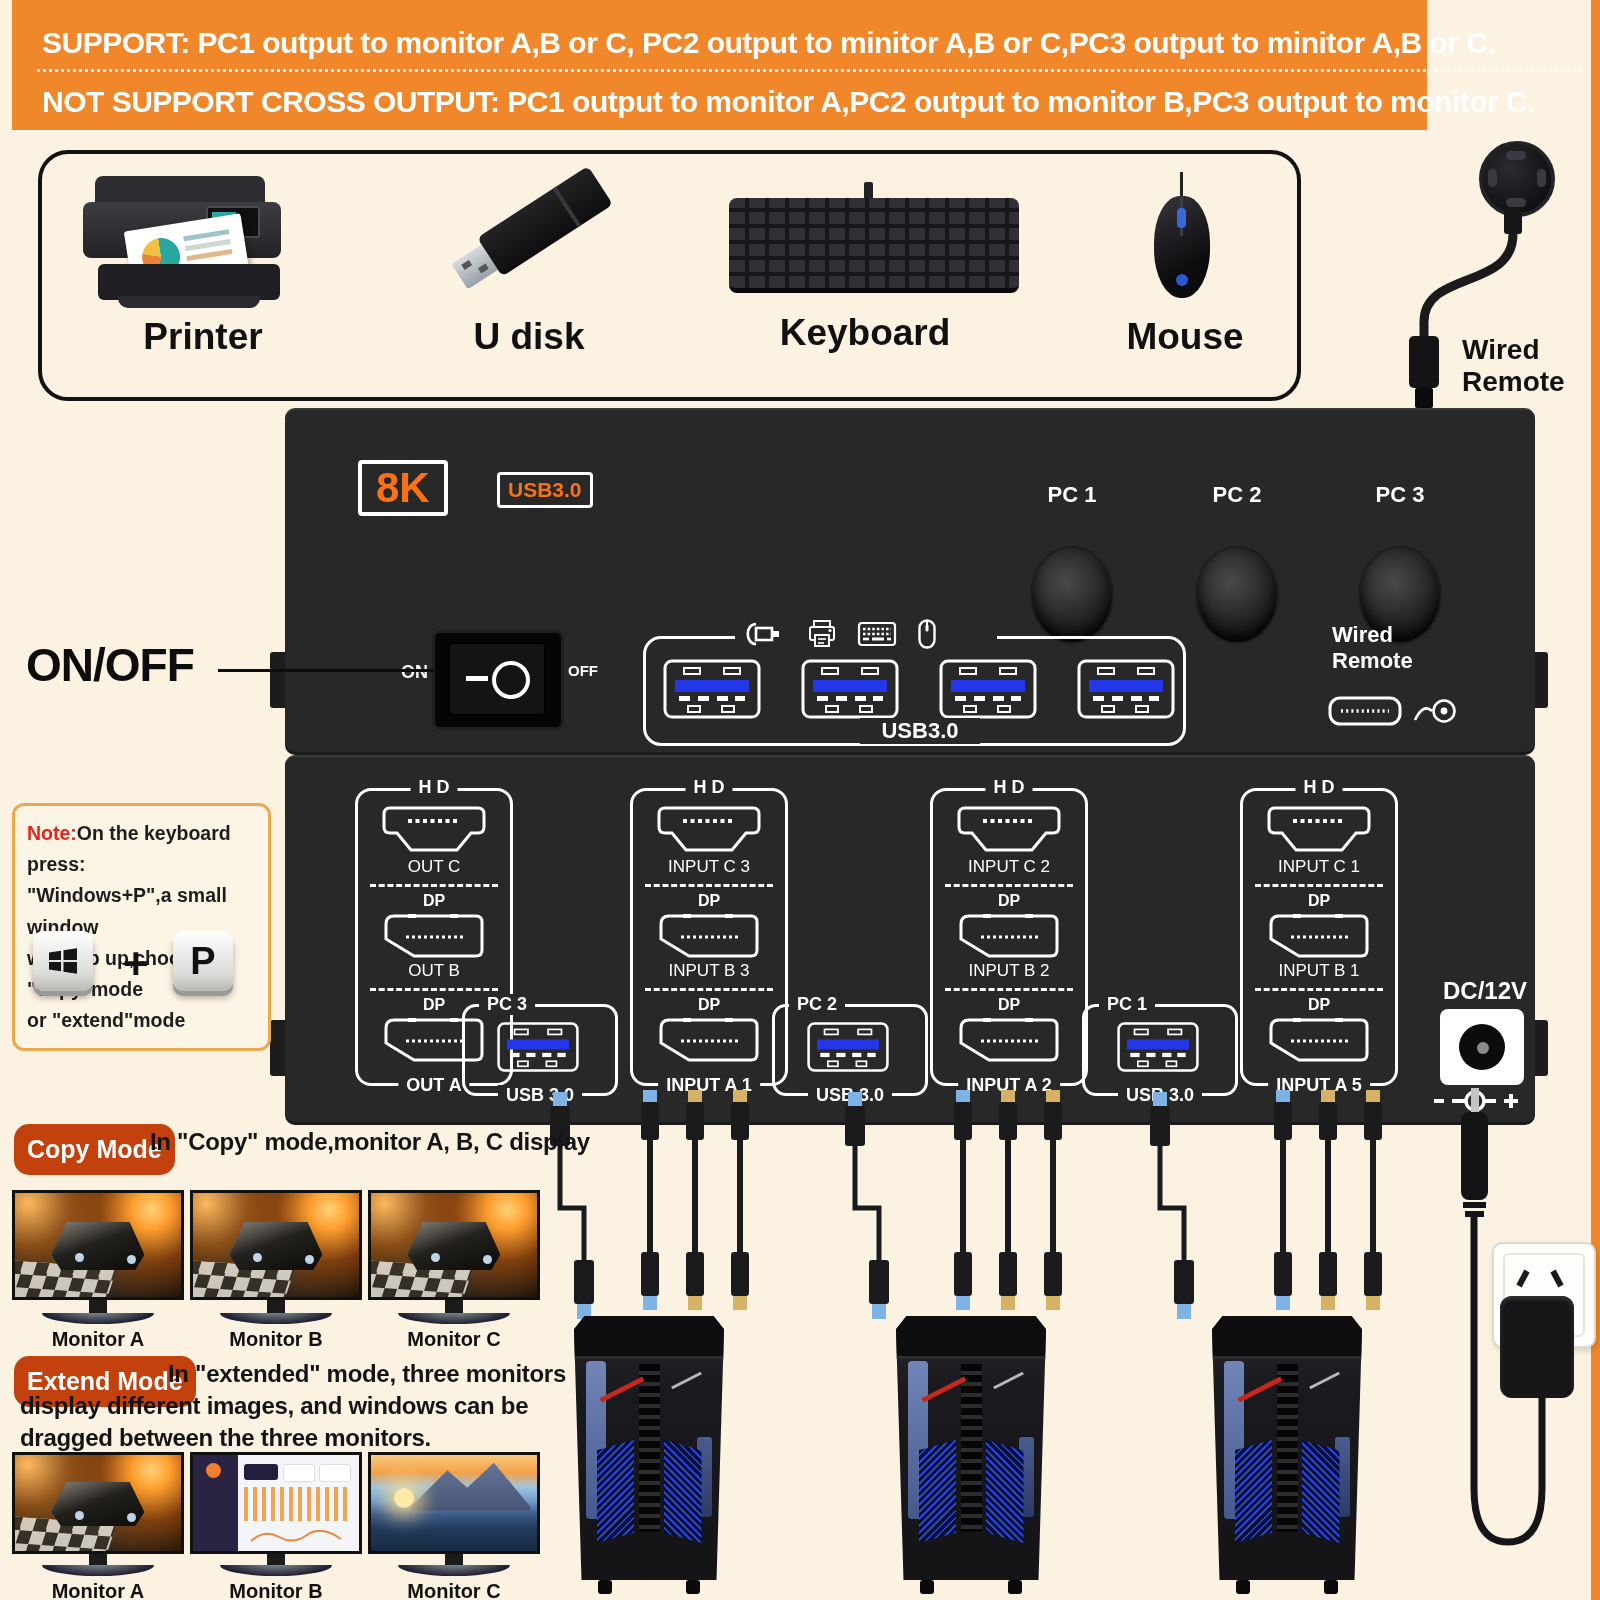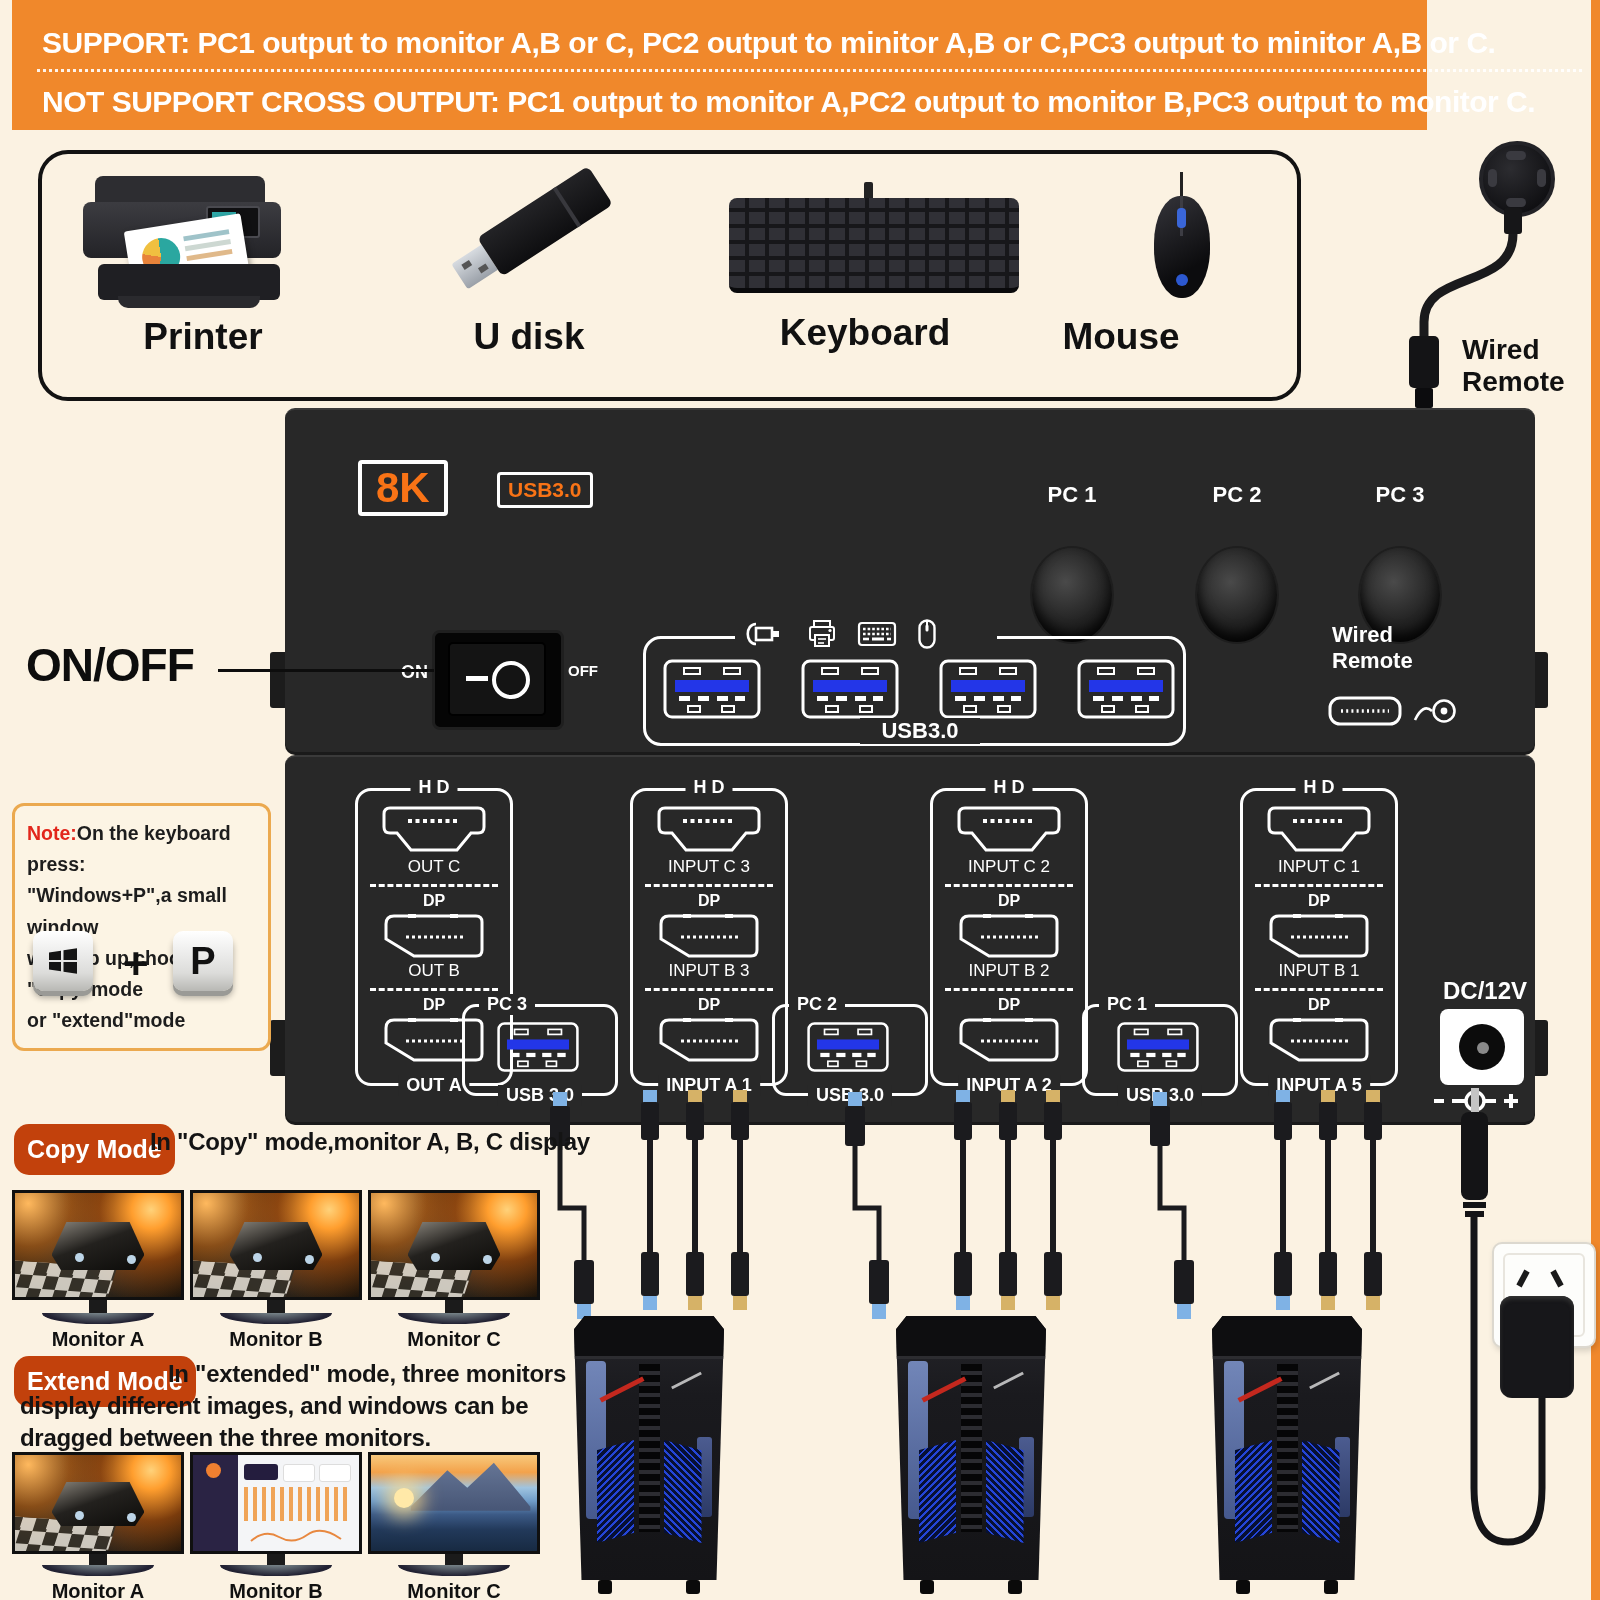--- a/index.html
+++ b/index.html
@@ -244,21 +244,21 @@
   <div class="abs kb-cable"></div>
   <div class="abs kb"></div>
   <div class="devlabel" style="left:770px;top:312px;width:190px">Keyboard</div>
 
   <div class="abs mouse-cable"></div>
   <div class="mouse">
       <i></i>
       <b></b>
       <u></u>
     </div>
-  <div class="devlabel" style="left:1026px;top:316px;width:190px">Mouse</div>
+  <div class="devlabel" style="left:1090px;top:316px;width:190px">Mouse</div>
 
   <div class="abs remote-disc">
     <i class="rb-t"></i>
       <i class="rb-b"></i>
       <i class="rb-l"></i>
       <i class="rb-r"></i>
   </div>
   <svg class="abs icon" style="left:1390px;top:130px" width="200" height="290" viewBox="0 0 200 290">
     <rect x="114" y="78" width="18" height="26" rx="3" fill="#161618"></rect>
     <path d="M123 104 C123 160 34 140 34 192 L34 208" fill="none" stroke="#1a1a1c" stroke-width="9"></path>

